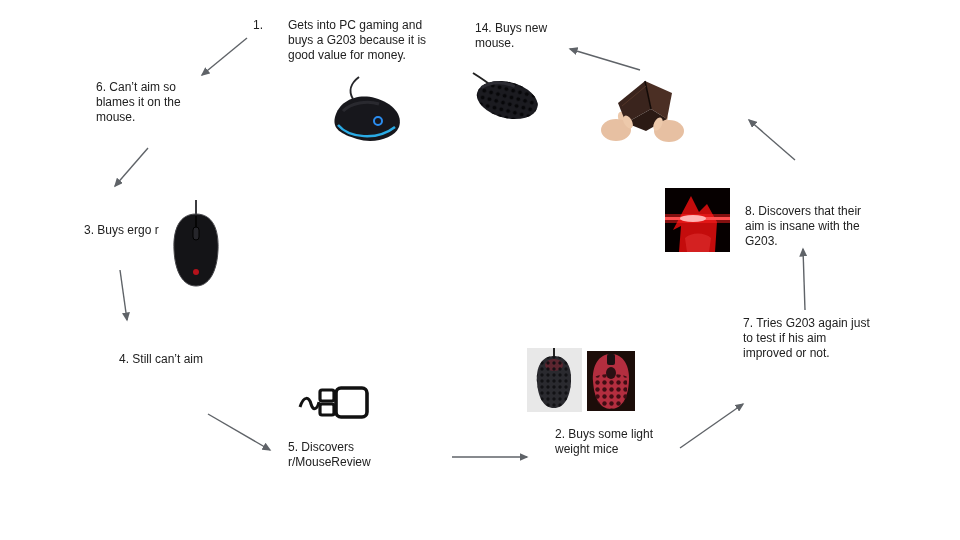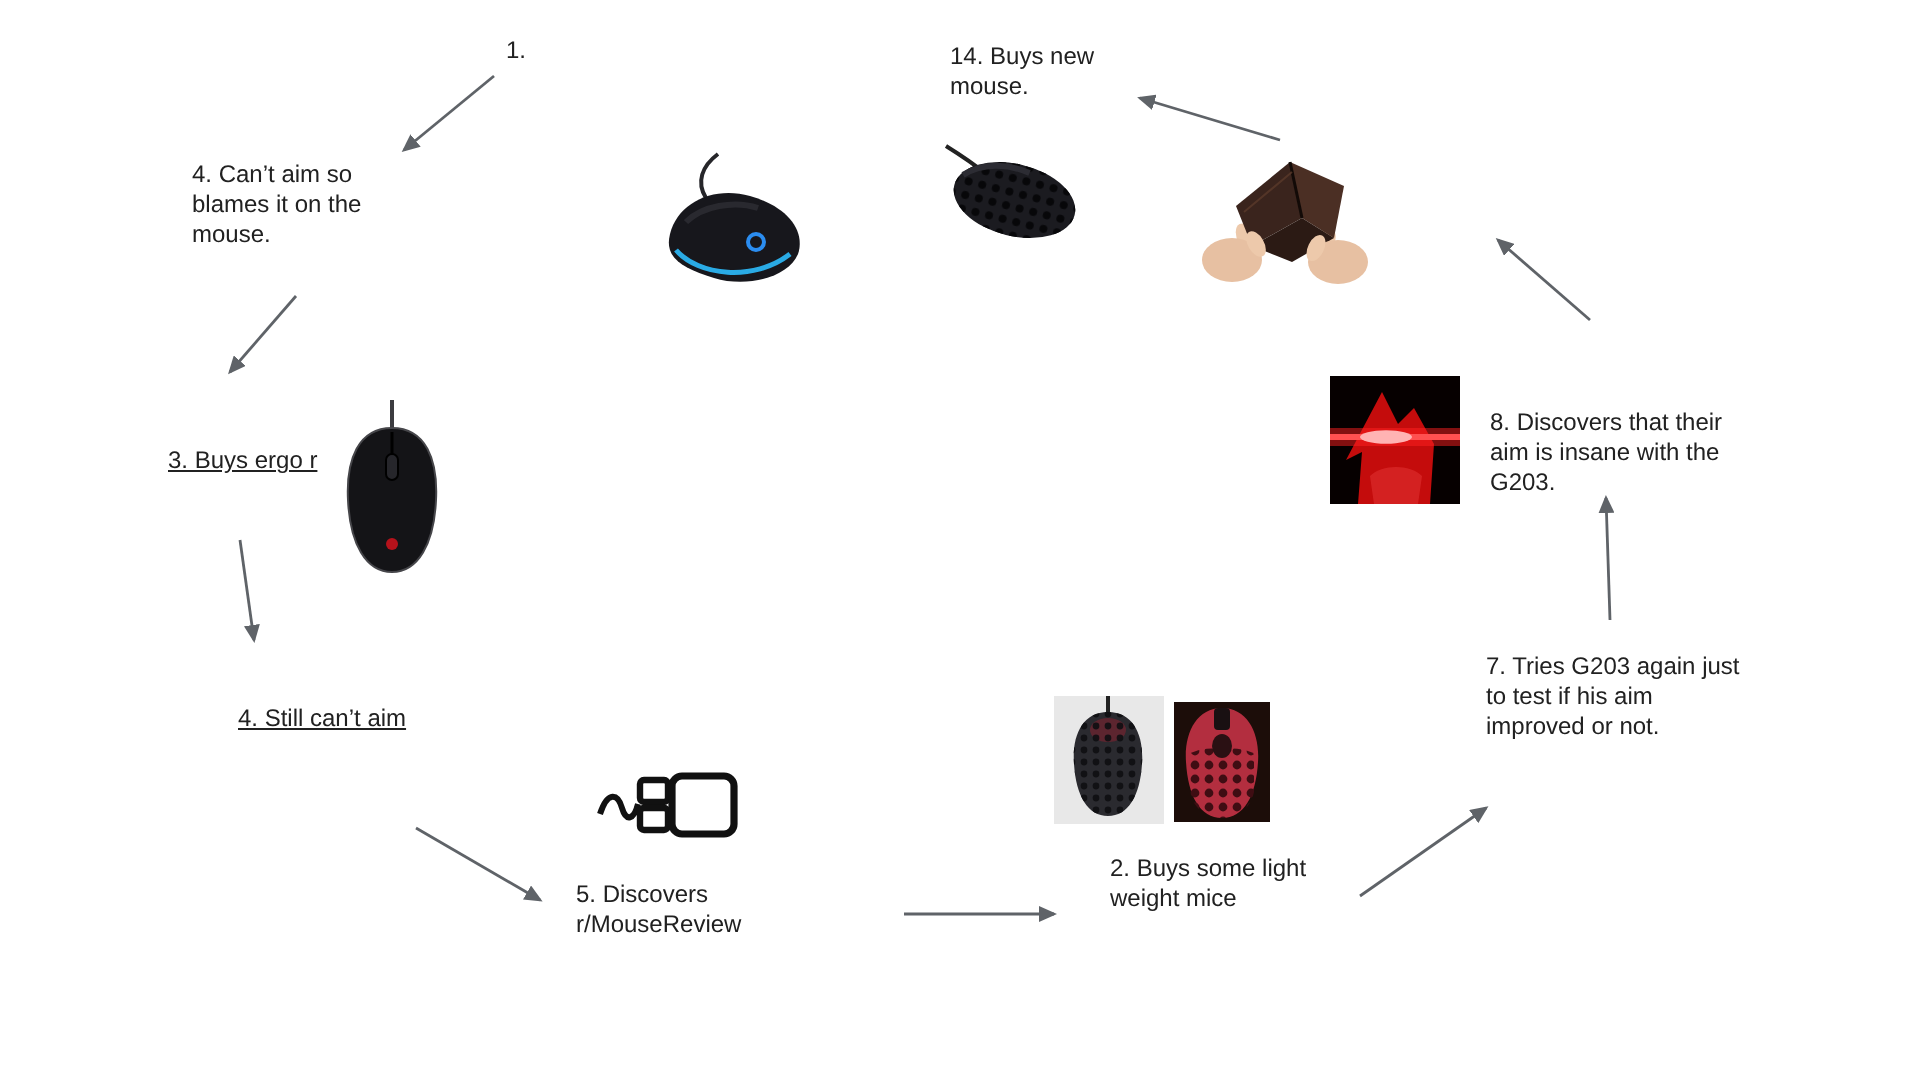--- a/index.html
+++ b/index.html
@@ -1,19 +1,19 @@
 <!DOCTYPE html>
 <html><head>
 <meta charset="utf-8">
 <style>
   html,body{margin:0;padding:0;background:#fff;}
   .canvas{position:relative;width:960px;height:540px;background:#ffffff;overflow:hidden;
           font-family:"Liberation Sans",sans-serif;color:#212121;}
   .txt{position:absolute;font-size:12px;line-height:15px;color:#212121;}
-  .nowrap{white-space:nowrap;text-decoration:underline;}
+  .nowrap{white-space:nowrap;}
   .arrows{position:absolute;left:0;top:0;width:960px;height:540px;}
   .img{position:absolute;}
   svg{display:block;}
 </style>
 </head>
 <body>
 
 <div class="canvas">
 
   <svg class="arrows" viewBox="0 0 960 540">
@@ -29,26 +29,27 @@
       <line x1="208" y1="414" x2="270" y2="450" marker-end="url(#ah)"></line>
       <line x1="452" y1="457" x2="527" y2="457" marker-end="url(#ah)"></line>
       <line x1="680" y1="448" x2="743" y2="404" marker-end="url(#ah)"></line>
       <line x1="805" y1="310" x2="803" y2="249" marker-end="url(#ah)"></line>
       <line x1="795" y1="160" x2="749" y2="120" marker-end="url(#ah)"></line>
       <line x1="640" y1="70" x2="570" y2="49" marker-end="url(#ah)"></line>
     </g>
   </svg>
 
   <div class="txt" style="left:253px;top:18px;width:30px">1.</div>
-  <div class="txt" style="left:96px;top:80px;width:95px">4. Can’t aim so blames it on the mouse.</div>
+  <div class="txt" style="left:288px;top:18px;width:145px">Gets into PC gaming and buys a G203 because it is good value for money.</div>
+  <div class="txt" style="left:96px;top:80px;width:95px">6. Can’t aim so blames it on the mouse.</div>
   <div class="txt nowrap" style="left:84px;top:223px">3. Buys ergo r</div>
   <div class="txt nowrap" style="left:119px;top:352px">4. Still can’t aim</div>
   <div class="txt" style="left:288px;top:440px;width:95px">5. Discovers r/MouseReview</div>
   <div class="txt" style="left:555px;top:427px;width:112px">2. Buys some light weight mice</div>
-  <div class="txt" style="left:743px;top:326px;width:135px">7. Tries G203 again just to test if his aim improved or not.</div>
+  <div class="txt" style="left:743px;top:316px;width:135px">7. Tries G203 again just to test if his aim improved or not.</div>
   <div class="txt" style="left:745px;top:204px;width:128px">8. Discovers that their aim is insane with the G203.</div>
   <div class="txt" style="left:475px;top:21px;width:95px">14. Buys new mouse.</div>
 
   <div class="img" style="left:315px;top:75px">
     <svg width="100" height="75" viewBox="0 0 100 75">
       <path d="M44,2 C36,8 33,16 38,24" stroke="#26262a" fill="none" stroke-width="2"></path>
       <path d="M20,42 C24,26 42,18 60,23 C78,28 88,40 84,52 C79,64 58,69 42,64 C26,59 17,54 20,42 Z" fill="#17171c"></path>
       <path d="M28,36 C36,28 52,25 64,29" stroke="#2e2e34" stroke-width="3" fill="none" opacity="0.8"></path>
       <path d="M23,50 C34,63 62,66 80,52" stroke="#2bb3f0" stroke-width="2.5" fill="none" opacity="0.95"></path>
       <circle cx="63" cy="46" r="4" fill="none" stroke="#2b8df0" stroke-width="2"></circle>

